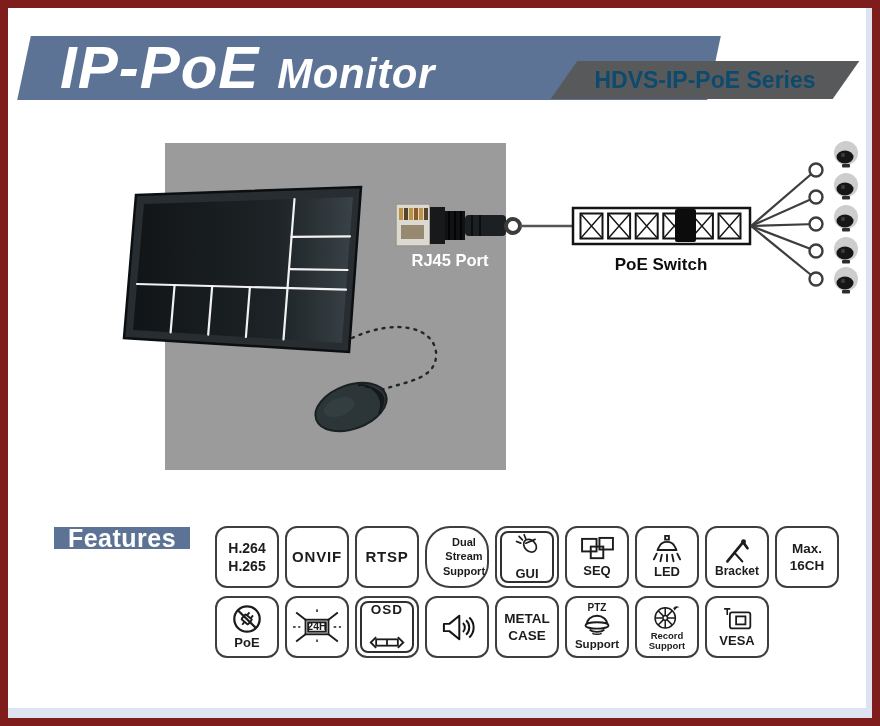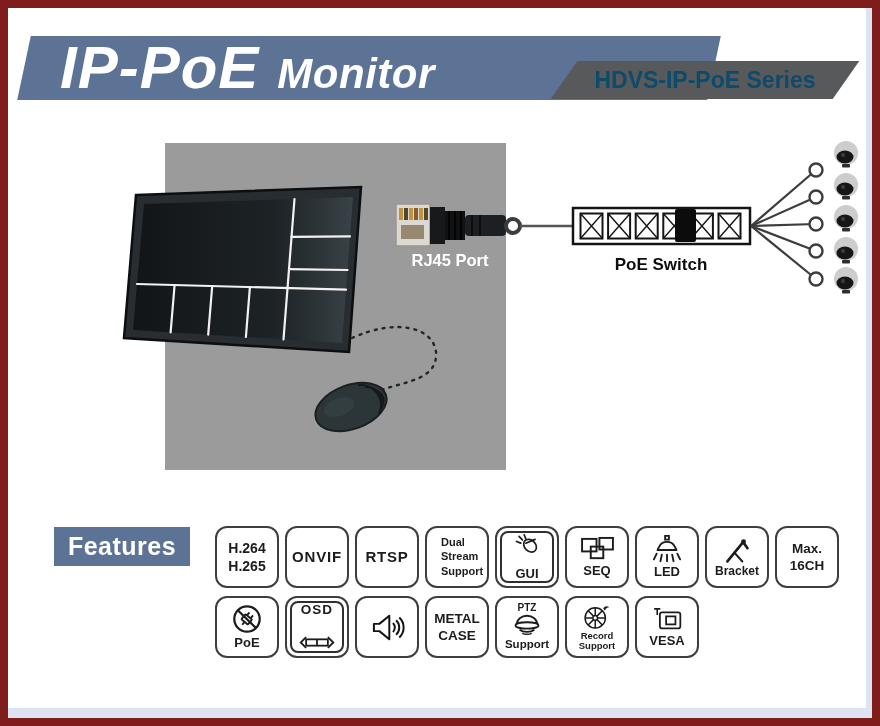--- a/index.html
+++ b/index.html
@@ -22,38 +22,38 @@
   .subtitle{font-size:42px;line-height:64px;margin-left:18px;letter-spacing:.5px;}
   .badge-text{position:absolute;left:556px;top:53px;width:282px;height:38px;display:flex;align-items:center;
               justify-content:center;color:#0c4a6e;font-weight:bold;font-size:23px;z-index:4;white-space:nowrap;}
 
   
   .diagram-bg{position:absolute;left:157px;top:135px;width:341px;height:327px;background:var(--diagram-gray);z-index:1;}
   svg.diagram{position:absolute;left:100px;top:130px;width:770px;height:340px;z-index:2;overflow:visible;}
   svg.diagram text{font-family:"Liberation Sans",sans-serif;font-weight:bold;}
 
   
-  .features-label{position:absolute;left:46px;top:519px;width:136px;height:39px;background:var(--banner-blue);
+  .features-label{position:absolute;left:46px;top:519px;width:136px;height:22px;background:var(--banner-blue);
                   color:#fff;font-weight:bold;font-size:25px;display:flex;align-items:center;justify-content:center;
                   z-index:2;letter-spacing:.5px;}
   .features-grid{position:absolute;left:207px;top:518px;display:grid;grid-template-columns:repeat(9,64px);
                  grid-auto-rows:62px;gap:8px 6px;z-index:2;}
   .fcell{position:relative;background:#fff;border:2.5px solid #3e3e3e;border-radius:12px;display:flex;
          flex-direction:column;align-items:center;justify-content:center;gap:1px;font-weight:bold;color:#1c1c1c;
          box-sizing:border-box;}
   .fline{font-size:13.5px;line-height:1.18;}
   .flab{font-size:13px;line-height:1.1;}
   .toplab{font-size:10px;line-height:1;margin-bottom:-1px;}
   .inner{position:absolute;inset:3px;border:2px solid #2f2f2f;border-radius:8px;display:flex;flex-direction:column;
          align-items:center;justify-content:space-between;gap:1px;}
   .ficon{display:flex;align-items:center;justify-content:center;}
   .ficon svg{display:block;}
   .f-h264 .fline{font-size:14px;}
   .f-onvif .fline,.f-rtsp .fline{font-size:15px;letter-spacing:.8px;}
-  .f-dual-stream{align-items:flex-start;padding-left:14px;}
+  .f-dual-stream{align-items:center;padding-left:14px;border-radius:25px;}
   .f-dual-stream .fline{font-size:11px;text-align:left;line-height:1.2;}
   .f-mouse .ficon svg{width:32px;height:30px;}
   .f-gui .ficon svg{width:27px;height:22px;}
   .f-seq .ficon svg{width:35px;height:27px;}
   .f-led .ficon svg{width:30px;height:30px;}
   .f-bracket .ficon svg{width:28px;height:28px;}
   .f-bracket .flab{font-size:12px;}
   .f-max16ch .fline,.f-metalcase .fline{font-size:13.5px;}
   .f-poe .ficon svg{width:32px;height:32px;}
   .f-h24 .ficon svg{width:50px;height:38px;}
@@ -278,20 +278,31 @@
             <circle cx="17" cy="17" r="13.5" stroke-width="2.4"></circle>
             <path d="M7.5 8 L27 27" stroke-width="2.4"></path>
             <g transform="rotate(40 17 17)" stroke-width="2">
               <rect x="12.5" y="14" width="9" height="7" rx="1"></rect>
               <path d="M14.5 14 v-4 M19.5 14 v-4 M17 21 v4"></path>
             </g>
           </svg>
         </div>
         <span class="flab">PoE</span>
       </div>
+      <div class="fcell f-h24">
+        <div class="ficon">
+          <svg viewBox="0 0 48 36" fill="none" stroke="#1c1c1c" stroke-width="1.8">
+            <path d="M4 4 L13 11 M44 4 L35 11 M4 32 L13 25 M44 32 L35 25"></path>
+            <rect x="13" y="11" width="22" height="14"></rect>
+            <rect x="15.5" y="13.5" width="17" height="9"></rect>
+            <path d="M1 18 h7 M40 18 h7 M24 1 v5 M24 30 v5" stroke-dasharray="2.5 2.5" stroke-width="1.4"></path>
+          </svg>
+        </div>
+        <span class="flab">24H</span>
+      </div>
       <div class="fcell f-osd">
         <div class="inner">
           <span class="flab">OSD</span>
           <div class="ficon">
             <svg viewBox="0 0 42 18" fill="none" stroke="#1c1c1c" stroke-width="2">
               <path d="M9 3 L3 9 L9 15"></path>
               <path d="M33 3 L39 9 L33 15"></path>
               <rect x="9" y="5.5" width="24" height="7"></rect>
               <path d="M21 5.5 v7"></path>
             </svg>

